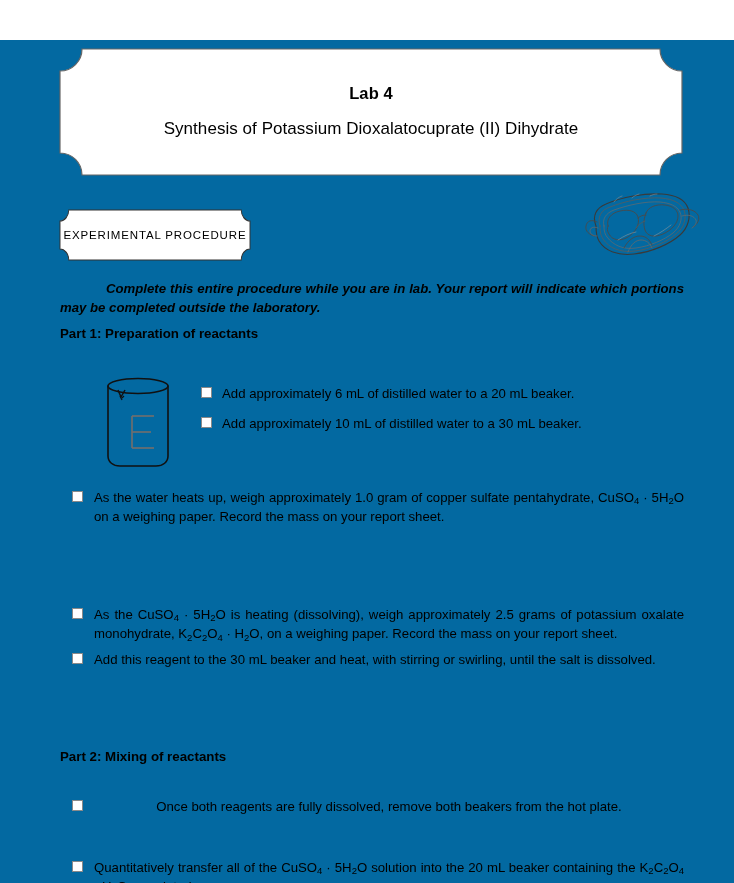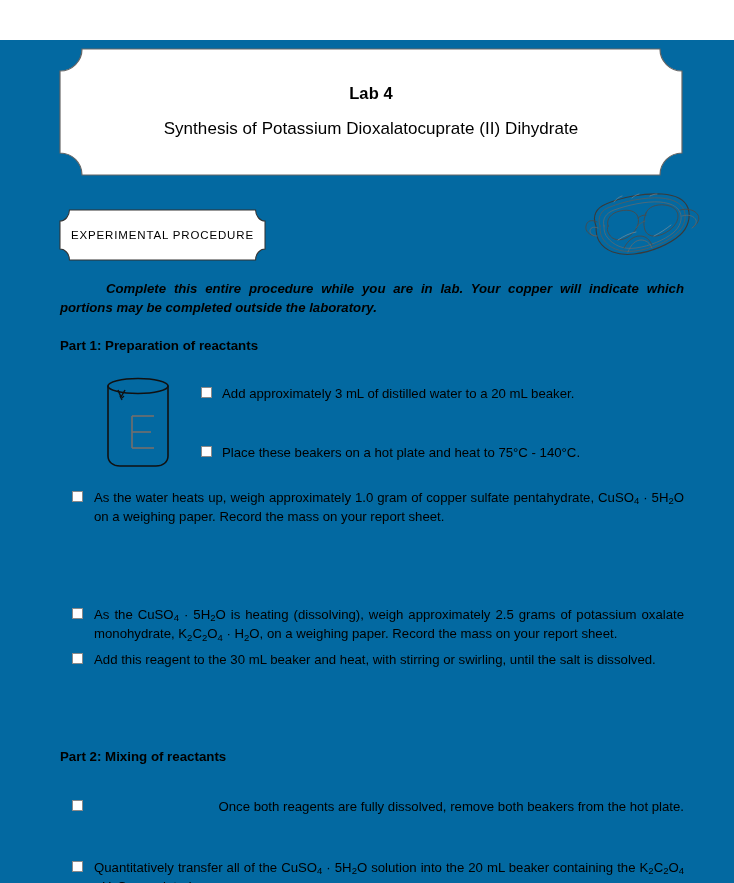--- a/index.html
+++ b/index.html
@@ -69,21 +69,21 @@
     font-size: 17px;
     font-weight: normal;
     line-height: 1.2;
     letter-spacing: 0.05px;
   }
 
   
   #exp-box {
     left: 60px;
     top: 170px;
-    width: 205px;
+    width: 190px;
     height: 50px;
   }
   .exp-label {
     font-size: 11.5px;
     letter-spacing: 0.85px;
     font-weight: normal;
   }
 
   
   #goggles {
@@ -111,21 +111,21 @@
 
   
   .part-heading {
     position: absolute;
     left: 60px;
     font-size: 13.3px;
     font-weight: bold;
     line-height: 1.2;
     white-space: nowrap;
   }
-  #part1-heading { top: 298px; }
+  #part1-heading { top: 286px; }
   #part2-heading { top: 709px; }
 
   
   #beaker {
     position: absolute;
     left: 99px;
     top: 334px;
     width: 78px;
     height: 94px;
   }
@@ -166,21 +166,21 @@
   
   .wide-item {
     left: 72px;
     width: 612px;
   }
   .wide-item .ctext {
     padding-left: 22px;
     text-align: justify;
   }
   .wide-item .ctext.nojustify {
-    text-align: right;
+    text-align: center;
   }
 
   sub {
     font-size: 0.72em;
     vertical-align: baseline;
     position: relative;
     top: 0.26em;
   }
 
   
@@ -256,21 +256,21 @@
 
       <path d="M30,16 C32,13 35,11 38,10" stroke="#8a8a8a" stroke-width="0.6"></path>
       <path d="M48,12 C50,10 52,9 55,8" stroke="#8a8a8a" stroke-width="0.6"></path>
       <path d="M66,10 C68,9 70,8 73,8" stroke="#8a8a8a" stroke-width="0.6"></path>
 
       <path d="M34,54 C40,50 46,47 52,46" stroke="#9a9a9a" stroke-width="0.55"></path>
       <path d="M70,50 C76,47 82,43 87,39" stroke="#9a9a9a" stroke-width="0.55"></path>
     </svg>
   </div>
 
-  <div id="intro">Complete this entire procedure while you are in lab. Your copper will indicate which portions may be completed outside the laboratory.</div>
+  <div id="intro">Complete this entire procedure while you are in lab. Your report will indicate which portions may be completed outside the laboratory.</div>
 
   <div class="part-heading" id="part1-heading">Part 1: Preparation of reactants</div>
 
   <div id="beaker">
     <svg viewBox="0 0 78 94" fill="none">
 
       <path d="M9,12 L9,82 C9,88 14,92 21,92 L57,92 C64,92 69,88 69,82 L69,12" stroke="#111111" stroke-width="1.6" stroke-linecap="round"></path>
 
       <ellipse cx="39" cy="12" rx="30" ry="7.5" stroke="#111111" stroke-width="1.6"></ellipse>
 
@@ -280,25 +280,25 @@
 
       <path d="M33,42 L33,74" stroke="#6e6e6e" stroke-width="1.7"></path>
       <path d="M33,42 L55,42" stroke="#6e6e6e" stroke-width="1.7"></path>
       <path d="M33,58 L52,58" stroke="#6e6e6e" stroke-width="1.7"></path>
       <path d="M33,74 L55,74" stroke="#6e6e6e" stroke-width="1.7"></path>
     </svg>
   </div>
 
   <div class="check-item indent-item" id="p1-i0" style="top:344px">
     <span class="cbox"></span>
-    <span class="ctext">Add approximately 3 mL of distilled water to a 20 mL beaker.</span>
-  </div>
-  <div class="check-item indent-item" id="p1-i2" style="top:403px">
-    <span class="cbox"></span>
-    <span class="ctext">Place these beakers on a hot plate and heat to 75°C - 140°C.</span>
+    <span class="ctext">Add approximately 6 mL of distilled water to a 20 mL beaker.</span>
+  </div>
+  <div class="check-item indent-item" id="p1-i1" style="top:374px">
+    <span class="cbox"></span>
+    <span class="ctext">Add approximately 10 mL of distilled water to a 30 mL beaker.</span>
   </div>
 
   <div class="check-item wide-item" id="p1-w0" style="top:448px">
     <span class="cbox"></span>
     <span class="ctext"><span>As the water heats up, weigh approximately 1.0 gram of copper sulfate pentahydrate, CuSO</span><sub>4</sub><span> · 5H</span><sub>2</sub><span>O on a weighing paper.  Record the mass on your report sheet.</span></span>
   </div>
   <div class="check-item wide-item" id="p1-w2" style="top:565px">
     <span class="cbox"></span>
     <span class="ctext"><span>As the CuSO</span><sub>4</sub><span> · 5H</span><sub>2</sub><span>O is heating (dissolving), weigh approximately 2.5 grams of potassium oxalate monohydrate, K</span><sub>2</sub><span>C</span><sub>2</sub><span>O</span><sub>4</sub><span> ·  H</span><sub>2</sub><span>O, on a weighing paper.  Record the mass on your report sheet.</span></span>
   </div>

